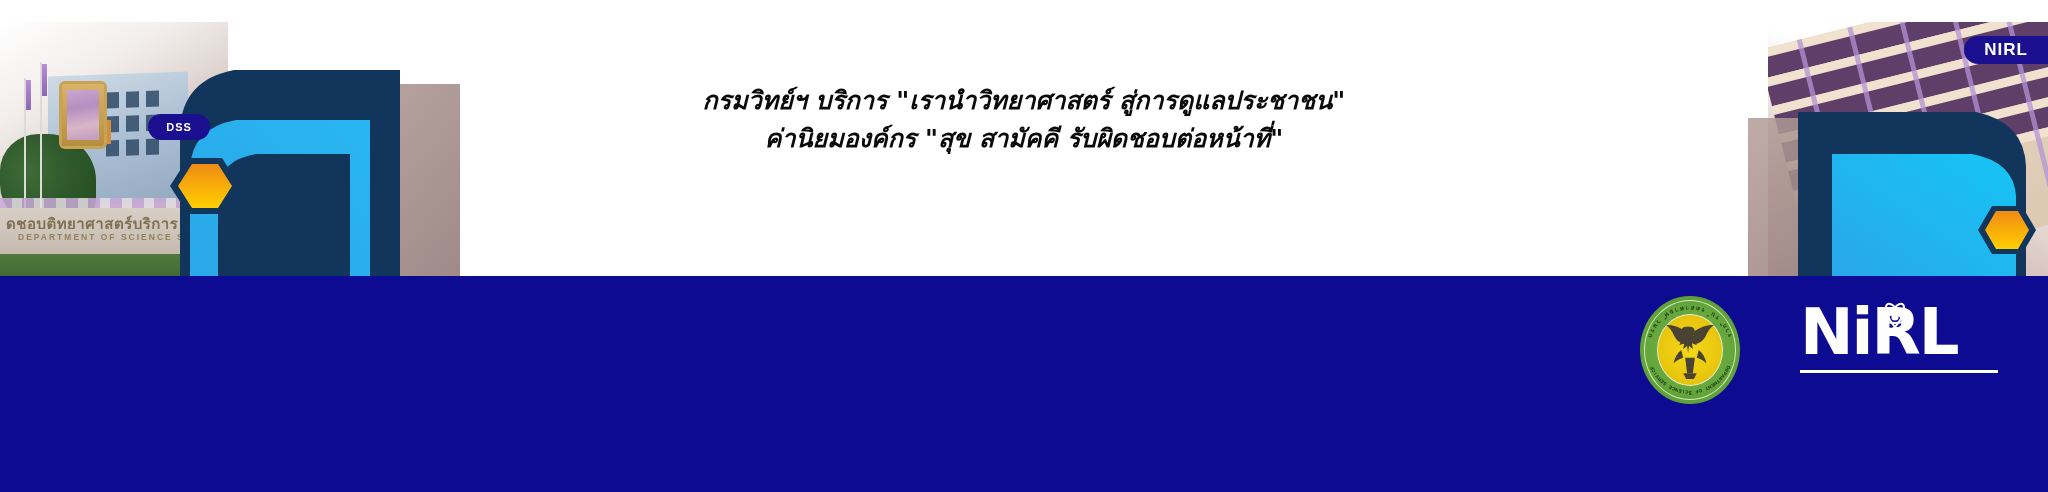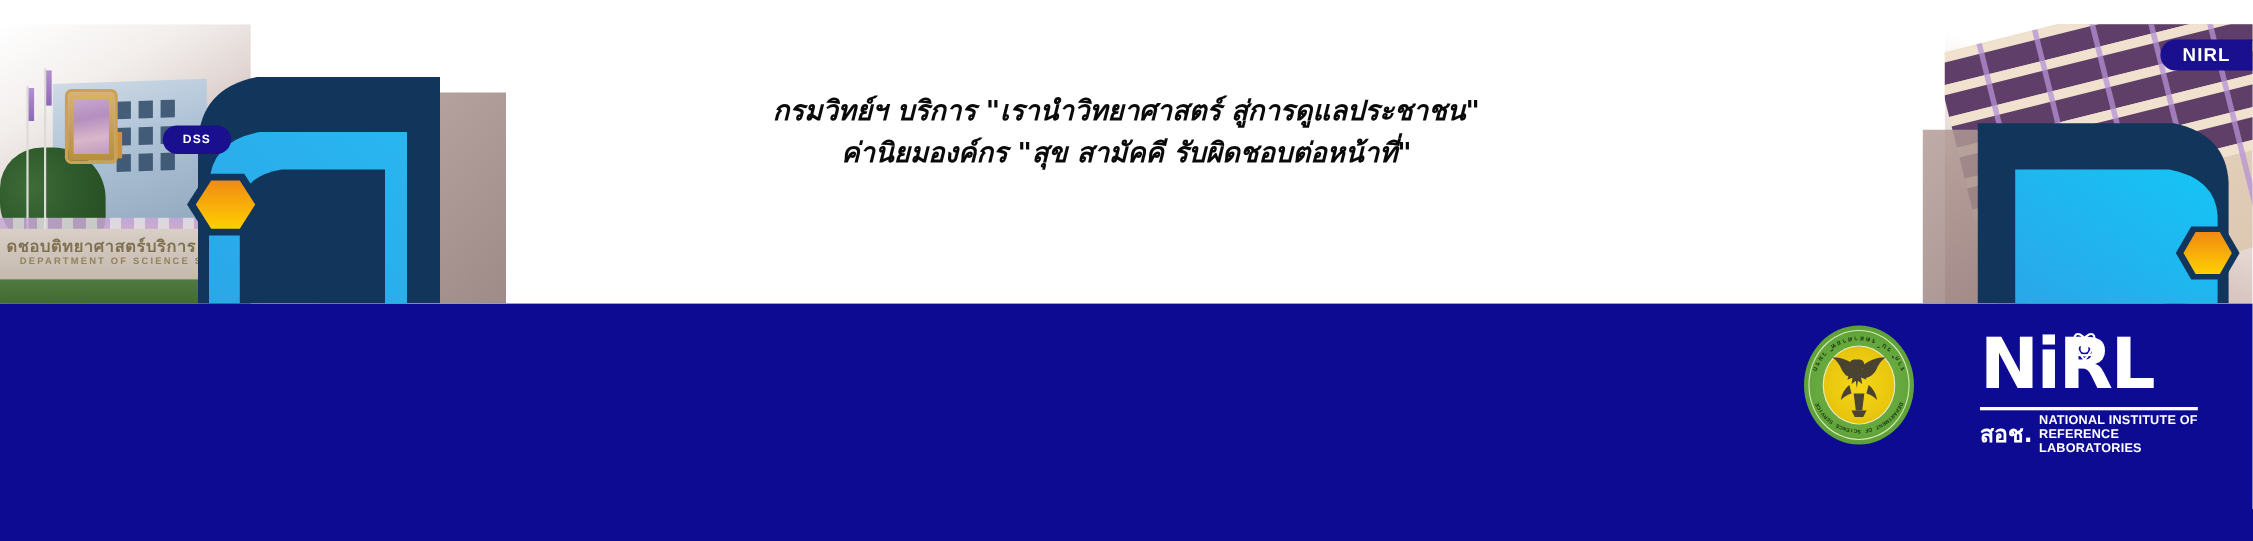--- a/index.html
+++ b/index.html
@@ -304,22 +304,15 @@
       <svg style="position:absolute;left:78px;top:2px" width="34" height="30" viewBox="0 0 34 30">
         <g stroke="#ffffff" stroke-width="2" fill="none">
           <ellipse cx="17" cy="15" rx="15" ry="6"></ellipse>
           <ellipse cx="17" cy="15" rx="15" ry="6" transform="rotate(60 17 15)"></ellipse>
           <ellipse cx="17" cy="15" rx="15" ry="6" transform="rotate(120 17 15)"></ellipse>
         </g>
         <circle cx="17" cy="15" r="3.6" fill="#ffffff"></circle>
       </svg>
     </div>
     <div class="nirl-rule"></div>
-    <div class="nirl-sub">
-      <span class="nirl-th">สอช.</span>
-      <span>
-        <span class="nirl-en" style="display:block">NATIONAL INSTITUTE OF</span>
-        <span class="nirl-en" style="display:block">REFERENCE LABORATORIES</span>
-      </span>
-    </div>
   </div>
 
 </div>
 
 </body></html>

